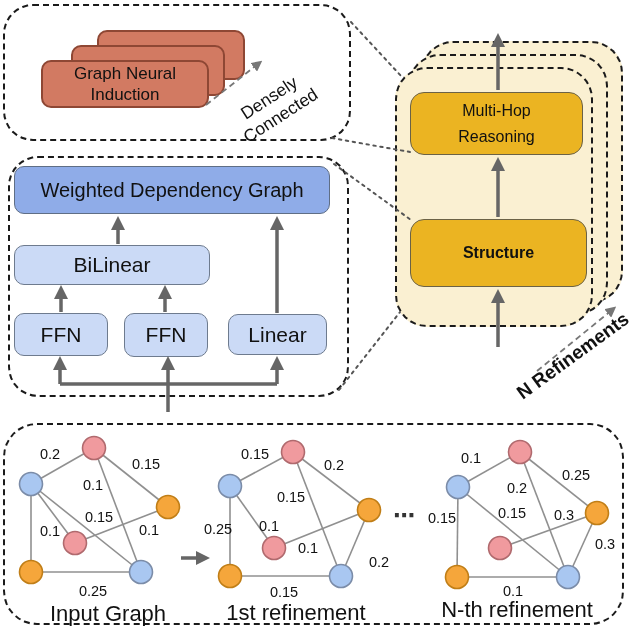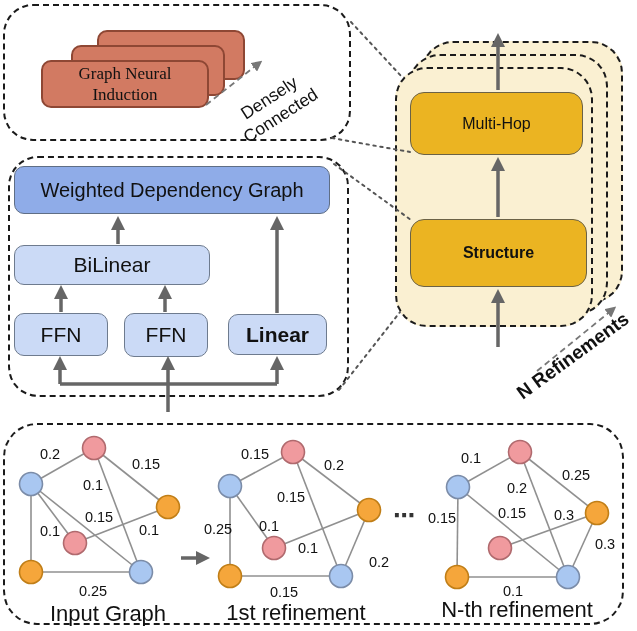--- a/index.html
+++ b/index.html
@@ -8,37 +8,37 @@
   .panel{position:absolute;border:2.5px dashed #1a1a1a;background:transparent;box-sizing:border-box;}
   #gnn-panel{left:3px;top:4px;width:348px;height:137px;border-radius:30px;}
   #induction-panel{left:8px;top:156px;width:341px;height:241px;border-radius:30px;}
   #graphs-panel{left:3px;top:423px;width:621px;height:202px;border-radius:34px;}
   .stack-layer{position:absolute;border:2.5px dashed #1a1a1a;background:var(--cream_fill);
                border-radius:32px;box-sizing:border-box;}
   #stack-back{left:421px;top:41px;width:202px;height:262px;}
   #stack-mid{left:408px;top:54px;width:200px;height:261px;}
   #stack-front{left:395px;top:67px;width:198px;height:260px;}
   .gnn-card{position:absolute;background:var(--gnn_fill);border:2px solid var(--gnn_border);
-            border-radius:10px;box-sizing:border-box;font-family:Liberation Serif, serif;}
+            border-radius:10px;box-sizing:border-box;}
   #gnn-card-back{left:92px;top:24px;width:148px;height:50px;}
   #gnn-card-mid{left:66px;top:39px;width:154px;height:51px;}
   #gnn-card-front{left:36px;top:54px;width:168px;height:48px;display:flex;align-items:center;
                   justify-content:center;text-align:center;font-size:17px;line-height:21px;}
   .blue-box{position:absolute;display:flex;align-items:center;justify-content:center;
             text-align:center;box-sizing:border-box;border-radius:10px;}
   #wdg-box{left:14px;top:166px;width:316px;height:48px;background:var(--wdg_fill);
            border:1.5px solid var(--wdg_border);font-size:20px;}
   #bilinear-box{left:14px;top:245px;width:196px;height:40px;background:var(--lightblue_fill);
                 border:1.5px solid var(--lightblue_border);font-size:21px;text-align:right;}
   #ffn-left-box{left:14px;top:313px;width:94px;height:43px;background:var(--lightblue_fill);
                 border:1.5px solid var(--lightblue_border);font-size:21px;}
   #ffn-right-box{left:124px;top:313px;width:84px;height:44px;background:var(--lightblue_fill);
                  border:1.5px solid var(--lightblue_border);font-size:21px;}
   #linear-box{left:228px;top:314px;width:99px;height:41px;background:var(--lightblue_fill);
-              border:1.5px solid var(--lightblue_border);font-size:21px;font-weight:bold;}
+              border:1.5px solid var(--lightblue_border);font-size:21px;}
   .gold-box{position:absolute;background:var(--gold_fill);border:1.5px solid var(--gold_border);
             border-radius:14px;display:flex;flex-direction:column;align-items:center;
             justify-content:center;text-align:center;font-size:16px;line-height:26px;box-sizing:border-box;}
   #multihop-box{left:410px;top:92px;width:173px;height:63px;}
   #structure-box{left:410px;top:219px;width:177px;height:68px;font-weight:bold;}
   .rot-note{position:absolute;text-align:center;white-space:nowrap;}
   #densely-note{left:270px;top:101px;transform:translate(-50%,-50%) rotate(-33deg);
                 font-size:17.5px;line-height:21px;}
   #nrefine-note{left:573px;top:356px;transform:translate(-50%,-50%) rotate(-36deg);
                 font-size:19px;font-weight:bold;}
@@ -87,20 +87,21 @@
   </div>
   <div class="blue-box" id="linear-box">
     <span>Linear</span>
   </div>
 
   <div class="stack-layer" id="stack-back"></div>
   <div class="stack-layer" id="stack-mid"></div>
   <div class="stack-layer" id="stack-front"></div>
   <div class="gold-box" id="multihop-box">
     <span>Multi-Hop</span>
+    <span>Reasoning</span>
   </div>
   <div class="gold-box" id="structure-box">
     <span>Structure</span>
   </div>
   <div class="rot-note" id="nrefine-note">
     <span>N Refinements</span>
   </div>
 
   <div class="panel" id="graphs-panel"></div>
 

